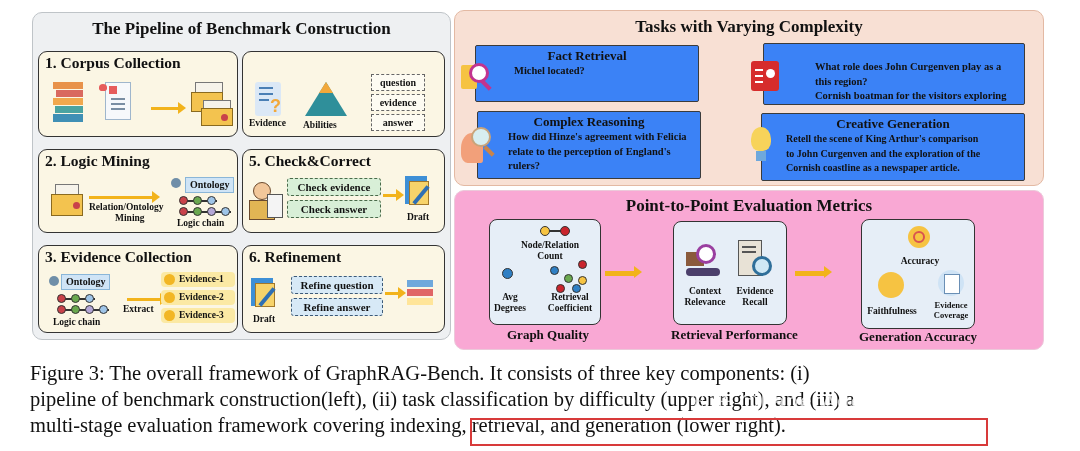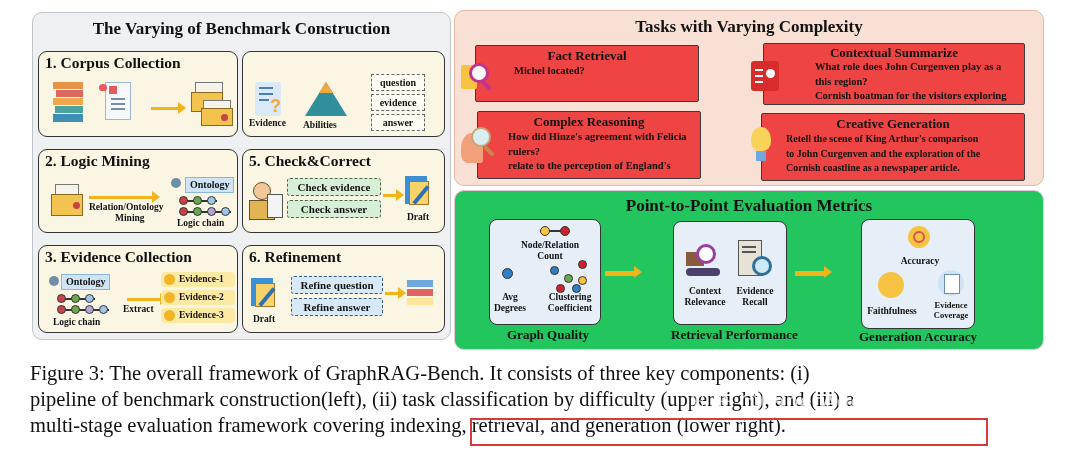--- a/index.html
+++ b/index.html
@@ -16,43 +16,43 @@
   .green-tag { position:absolute; background:#d8efd7; border:1.3px dashed #4a6a4a; font-weight:bold; font-size:11px; text-align:center; border-radius:3px; }
   .blue-tag { position:absolute; background:#d7e9f6; border:1.3px dashed #3c5a78; font-weight:bold; font-size:11px; text-align:center; border-radius:3px; }
   .ev-tag { position:absolute; background:#fbe9a4; border-radius:4px; font-weight:bold; font-size:9.5px; padding-left:18px; height:15px; line-height:15px; width:56px; }
   .ev-tag::before { content:""; position:absolute; left:3px; top:2px; width:11px; height:11px; border-radius:50%; background:#f2b624; }
   .onto-tag { position:absolute; background:#cfe4f6; border:1px solid #8ab6d8; font-weight:bold; font-size:10px; height:14px; line-height:14px; padding:0 4px; }
   .arrow { position:absolute; height:3px; background:#f2b31b; }
   .arrow::after { content:""; position:absolute; right:-7px; top:-5px; border-left:8px solid #f2b31b; border-top:6.5px solid transparent; border-bottom:6.5px solid transparent; }
 
   
   .tasks-panel { left:454px; top:10px; width:588px; height:174px; background:#f8e0d4; border:1.5px solid #e3b9a3; border-radius:10px; }
-  .task-box { position:absolute; background:#ef4444; border:1.8px solid #3b3b3b; border-radius:2px; }
+  .task-box { position:absolute; background:#3b82f6; border:1.8px solid #3b3b3b; border-radius:2px; }
   .task-title { position:absolute; left:0; right:0; text-align:center; font-weight:bold; font-size:13px; }
   .task-text { position:absolute; font-weight:bold; font-size:10.5px; line-height:14.5px; }
 
   
-  .metrics-panel { left:454px; top:190px; width:588px; height:158px; background:#22c55e; border:1.5px solid #ecc9da; border-radius:10px;text-decoration:underline; }
+  .metrics-panel { left:454px; top:190px; width:588px; height:158px; background:#f9a8d4; border:1.5px solid #ecc9da; border-radius:10px;text-decoration:underline; }
   .metric-box { position:absolute; background:#e6eef7; border:1.8px solid #333; border-radius:8px; }
   .metric-caption { position:absolute; font-weight:bold; font-size:13px; white-space:nowrap; text-align:center; }
   .mlbl { position:absolute; font-weight:bold; font-size:9.5px; text-align:center; line-height:11px; white-space:nowrap; }
 
   
   .caption { left:30px; top:360px; width:1030px; font-family:"Liberation Serif", serif; font-size:20.5px; line-height:26px; color:#111; }
   .caption-line { white-space:nowrap; }
   .highlight-box { left:470px; top:418px; width:518px; height:28px; border:2.5px solid #d83a3a; box-sizing:border-box; }
   .watermark { left:690px; top:388px; font-family:"DejaVu Sans", sans-serif; font-size:20px; color:rgba(255,255,255,0.78); letter-spacing:1px; white-space:nowrap; }
   .dot { position:absolute; width:9px; height:9px; border-radius:50%; border:1.2px solid #333; box-sizing:border-box; }
   .line { position:absolute; height:1.5px; background:#333; }
 </style>
 </head>
 <body>
 
 <div class="abs left-panel">
-  <div class="panel-title" style="top:6px;">The Varying of Benchmark Construction</div>
+  <div class="panel-title" style="top:6px;">The Pipeline of Benchmark Construction</div>
 
   <div class="step" style="left:5px; top:38px; width:198px; height:84px;">
     <div class="step-title">1. Corpus Collection</div>
     <div class="abs" style="left:14px; top:30px; width:30px; height:42px;">
       <div class="abs" style="left:0;top:0;width:30px;height:7px;background:#e8924a;"></div>
       <div class="abs" style="left:3px;top:8px;width:27px;height:7px;background:#d9695f;"></div>
       <div class="abs" style="left:0;top:16px;width:30px;height:7px;background:#f0a84e;"></div>
       <div class="abs" style="left:2px;top:24px;width:28px;height:7px;background:#4aa3a1;"></div>
       <div class="abs" style="left:0;top:32px;width:30px;height:8px;background:#3f8fb5;"></div>
     </div>
@@ -185,40 +185,39 @@
       <div>Michel located?</div>
     </div>
   </div>
   <div class="abs" style="left:6px; top:48px; width:28px; height:34px;">
     <div class="abs" style="left:0;top:6px;width:16px;height:24px;background:#f6c342;border-radius:2px;"></div>
     <div class="abs" style="left:8px;top:4px;width:14px;height:14px;border-radius:50%;border:3.5px solid #c2338f;background:#fff;"></div>
     <div class="abs" style="left:23px;top:20px;width:4px;height:12px;background:#c2338f;transform:rotate(-45deg);"></div>
   </div>
 
   <div class="task-box" style="left:308px; top:32px; width:260px; height:60px;">
-    <div class="task-title" style="top:1px;">Contextual Summarize</div>
     <div class="task-text" style="left:28px; top:16px;margin-left:23px;">
       <div>What role does John Curgenven play as a</div>
       <div>this region?</div>
       <div>Cornish boatman for the visitors exploring</div>
     </div>
   </div>
   <div class="abs" style="left:296px; top:50px; width:28px; height:30px; background:#d62c2c; border-radius:3px;">
     <div class="abs" style="left:4px;top:8px;width:8px;height:2px;background:#fff;"></div>
     <div class="abs" style="left:4px;top:14px;width:8px;height:2px;background:#fff;"></div>
     <div class="abs" style="left:4px;top:20px;width:8px;height:2px;background:#fff;"></div>
     <div class="abs" style="left:15px;top:8px;width:9px;height:9px;border-radius:50%;background:#fff;"></div>
   </div>
 
   <div class="task-box" style="left:22px; top:100px; width:222px; height:66px;">
     <div class="task-title" style="top:2px;">Complex Reasoning</div>
     <div class="task-text" style="left:30px; top:18px;">
       <div>How did Hinze's agreement with Felicia</div>
+      <div>relate to the perception of England's</div>
       <div>rulers?</div>
-      <div>relate to the perception of England's</div>
     </div>
   </div>
   <div class="abs" style="left:6px; top:116px; width:34px; height:40px;">
     <div class="abs" style="left:0;top:6px;width:22px;height:30px;background:#f2a07a;border-radius:50% 40% 10% 30%;"></div>
     <div class="abs" style="left:10px;top:0;width:16px;height:16px;border-radius:50%;background:#d8eef0;border:2px solid #c9a47a;"></div>
     <div class="abs" style="left:26px;top:18px;width:4px;height:12px;background:#c9844a;transform:rotate(-45deg);"></div>
   </div>
 
   <div class="task-box" style="left:306px; top:102px; width:262px; height:66px;">
     <div class="task-title" style="top:2px;">Creative Generation</div>
@@ -254,21 +253,21 @@
     </div>
     <div class="abs" style="left:60px; top:40px; width:40px; height:32px;">
       <div class="dot" style="left:0; top:6px; background:#2f7fc4;"></div>
       <div class="dot" style="left:14px; top:14px; background:#6aa84f;"></div>
       <div class="dot" style="left:28px; top:0; background:#c9242c;"></div>
       <div class="dot" style="left:28px; top:16px; background:#f6c342;"></div>
       <div class="dot" style="left:6px; top:24px; background:#c9242c;"></div>
       <div class="dot" style="left:22px; top:24px; background:#2f7fc4;"></div>
     </div>
     <div class="mlbl" style="left:52px; top:72px; width:56px;">
-      <div>Clustering</div>
+      <div>Retrieval</div>
       <div>Coefficient</div>
     </div>
   </div>
   <div class="metric-caption" style="left:52px; top:136px; width:76px;">Graph Quality</div>
 
   <div class="arrow" style="left:150px; top:80px; width:30px; height:5px;"></div>
 
   <div class="metric-box" style="left:218px; top:30px; width:112px; height:102px;">
     <div class="abs" style="left:12px; top:22px; width:34px; height:34px;">
       <div class="abs" style="left:0;top:8px;width:18px;height:14px;background:#8a5a3c;"></div>

